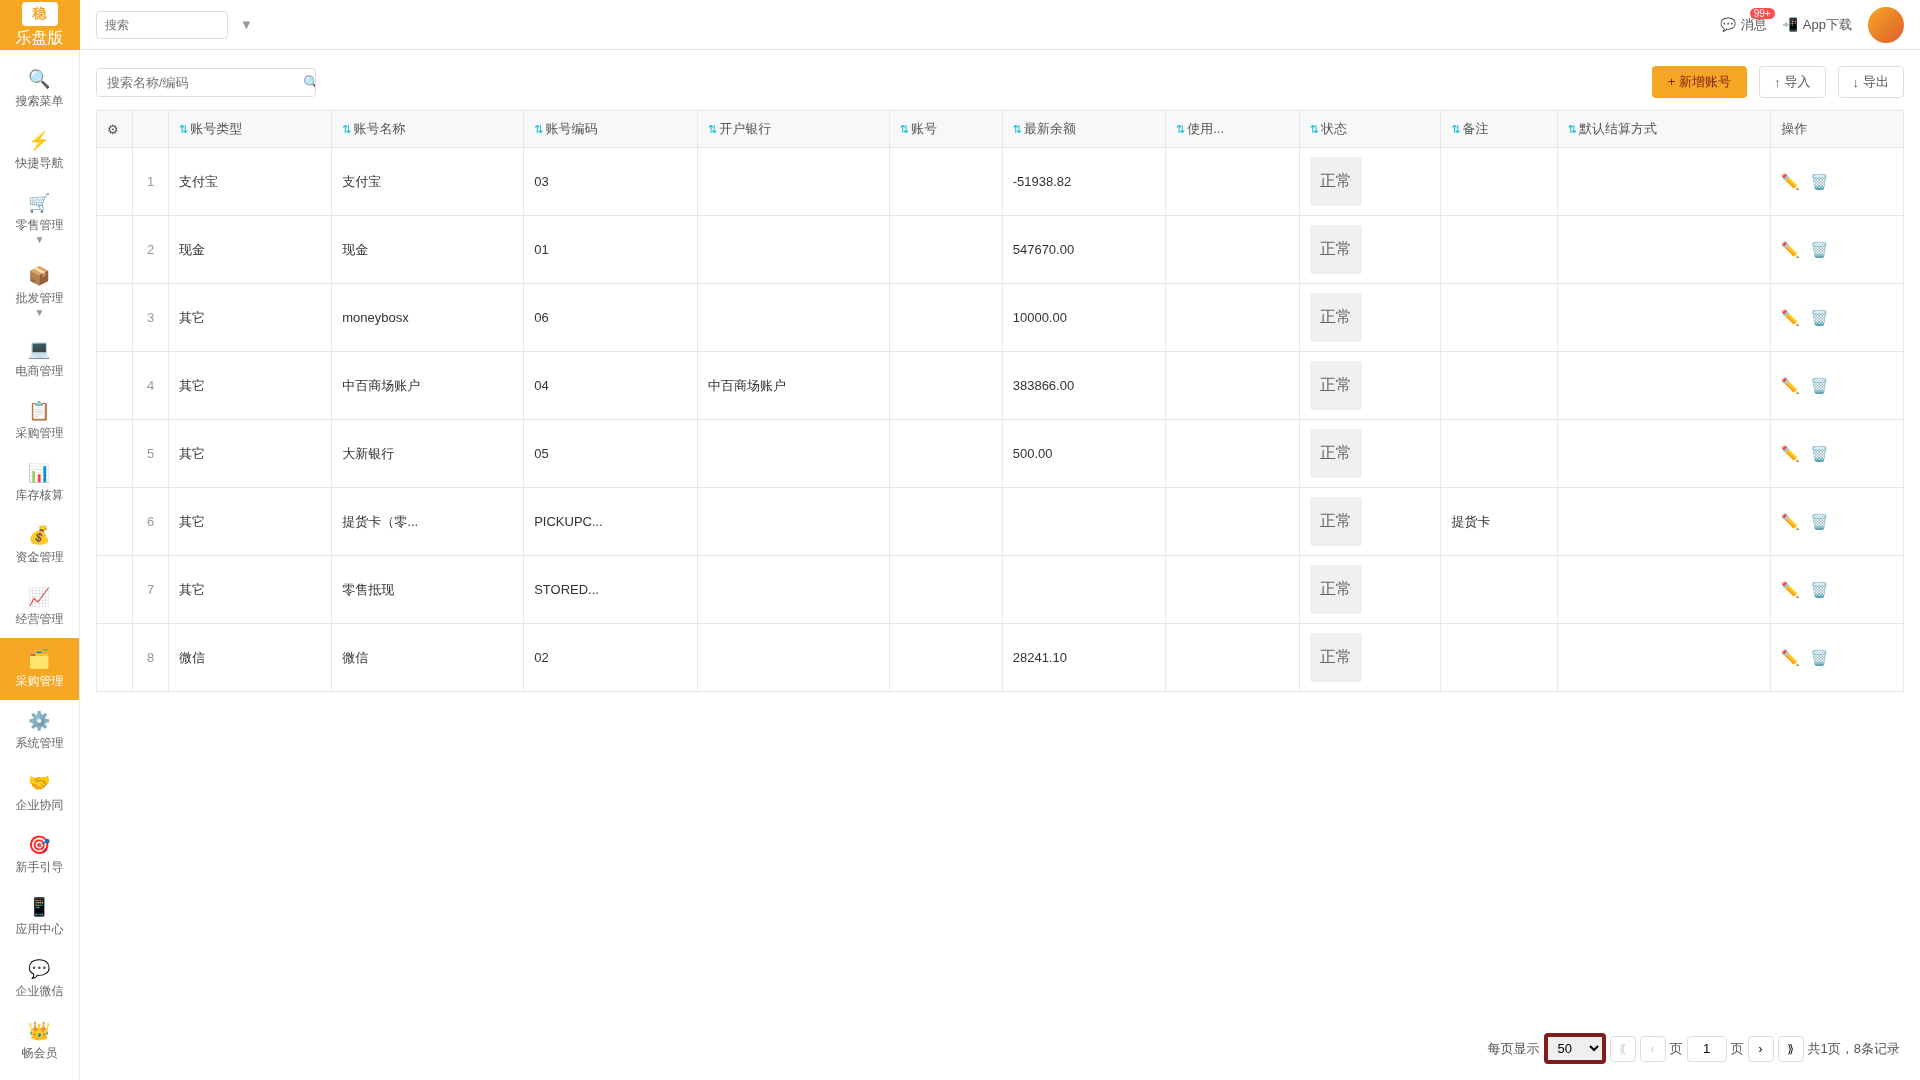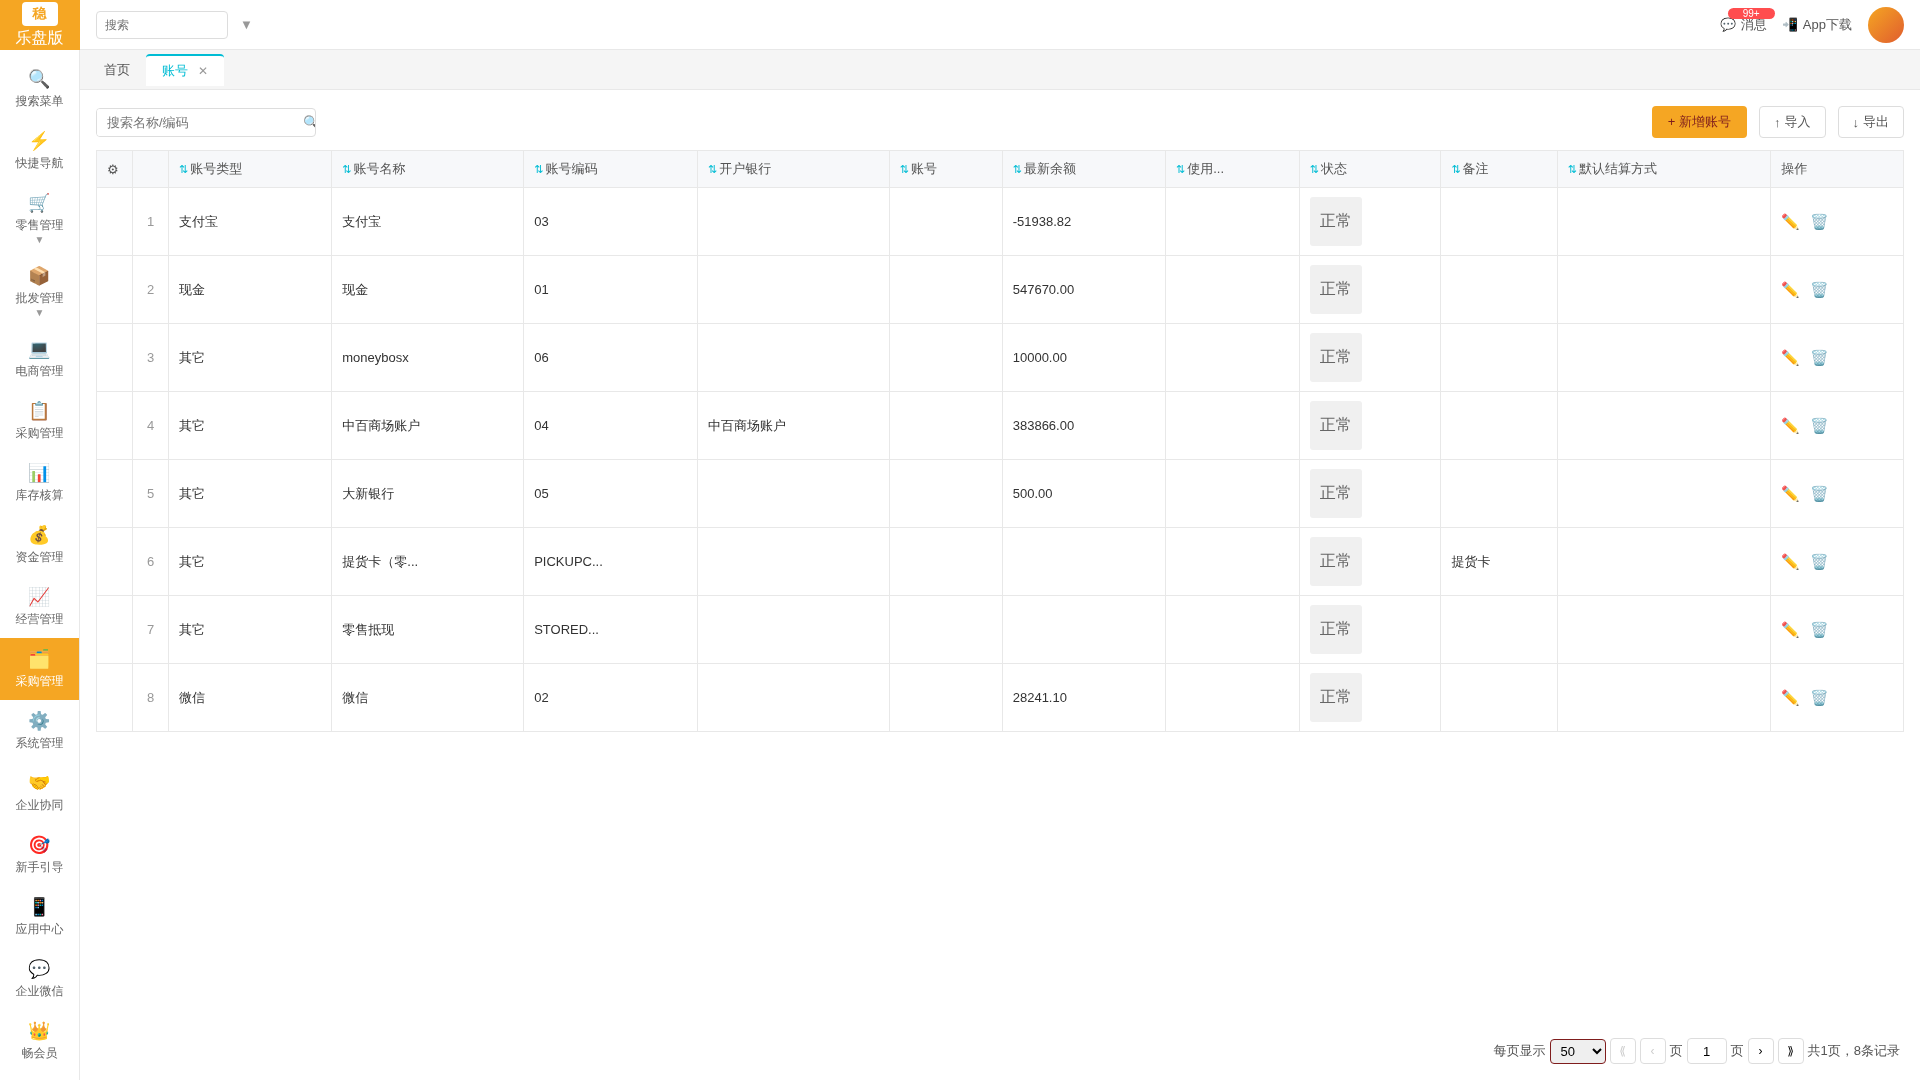--- a/index.html
+++ b/index.html
@@ -107,21 +107,21 @@
       gap: 4px;
       color: #555;
       cursor: pointer;
       position: relative;
     }
     .badge {
       background: #ff4d4f;
       color: #fff;
       border-radius: 10px;
       font-size: 10px;
-      padding: 0 15px;
+      padding: 0 4px;
       position: absolute;
       top: -8px;
       right: -8px;
       min-width: 18px;
       text-align: center;
     }
     .topbar-app {
       display: flex;
       align-items: center;
       gap: 4px;
@@ -290,21 +290,21 @@
       position: absolute;
       bottom: 16px;
       right: 20px;
       display: flex;
       align-items: center;
       gap: 4px;
       font-size: 13px;
       color: #555;
     }
     .page-size-select {
-      border: 1px solid #7f1d1d;
+      border: 4px solid #7f1d1d;
       border-radius: 4px;
       padding: 3px 6px;
       font-size: 13px;
     }
     .page-btn {
       width: 26px;
       height: 26px;
       border: 1px solid #ddd;
       background: #fff;
       border-radius: 4px;
@@ -418,29 +418,20 @@
         <span class="badge">99+</span>
       </div>
       <div class="topbar-app">
         <span>📲</span>
         <span>App下载</span>
       </div>
       <div class="topbar-avatar"></div>
     </div>
   </div>
 
-  <div class="tabbar">
-    <div class="tab">
-      <span>首页</span>
-    </div>
-    <div class="tab active">
-      <span>账号</span>
-      <span class="tab-close">✕</span>
-    </div>
-  </div>
 
   <div class="content">
 
     <div class="toolbar">
       <div class="search-box">
         <input class="search-input" type="text" placeholder="搜索名称/编码" style="">
         <button class="search-btn">🔍</button>
       </div>
       <div class="toolbar-right">
         <button class="btn-primary">+ 新增账号</button>

